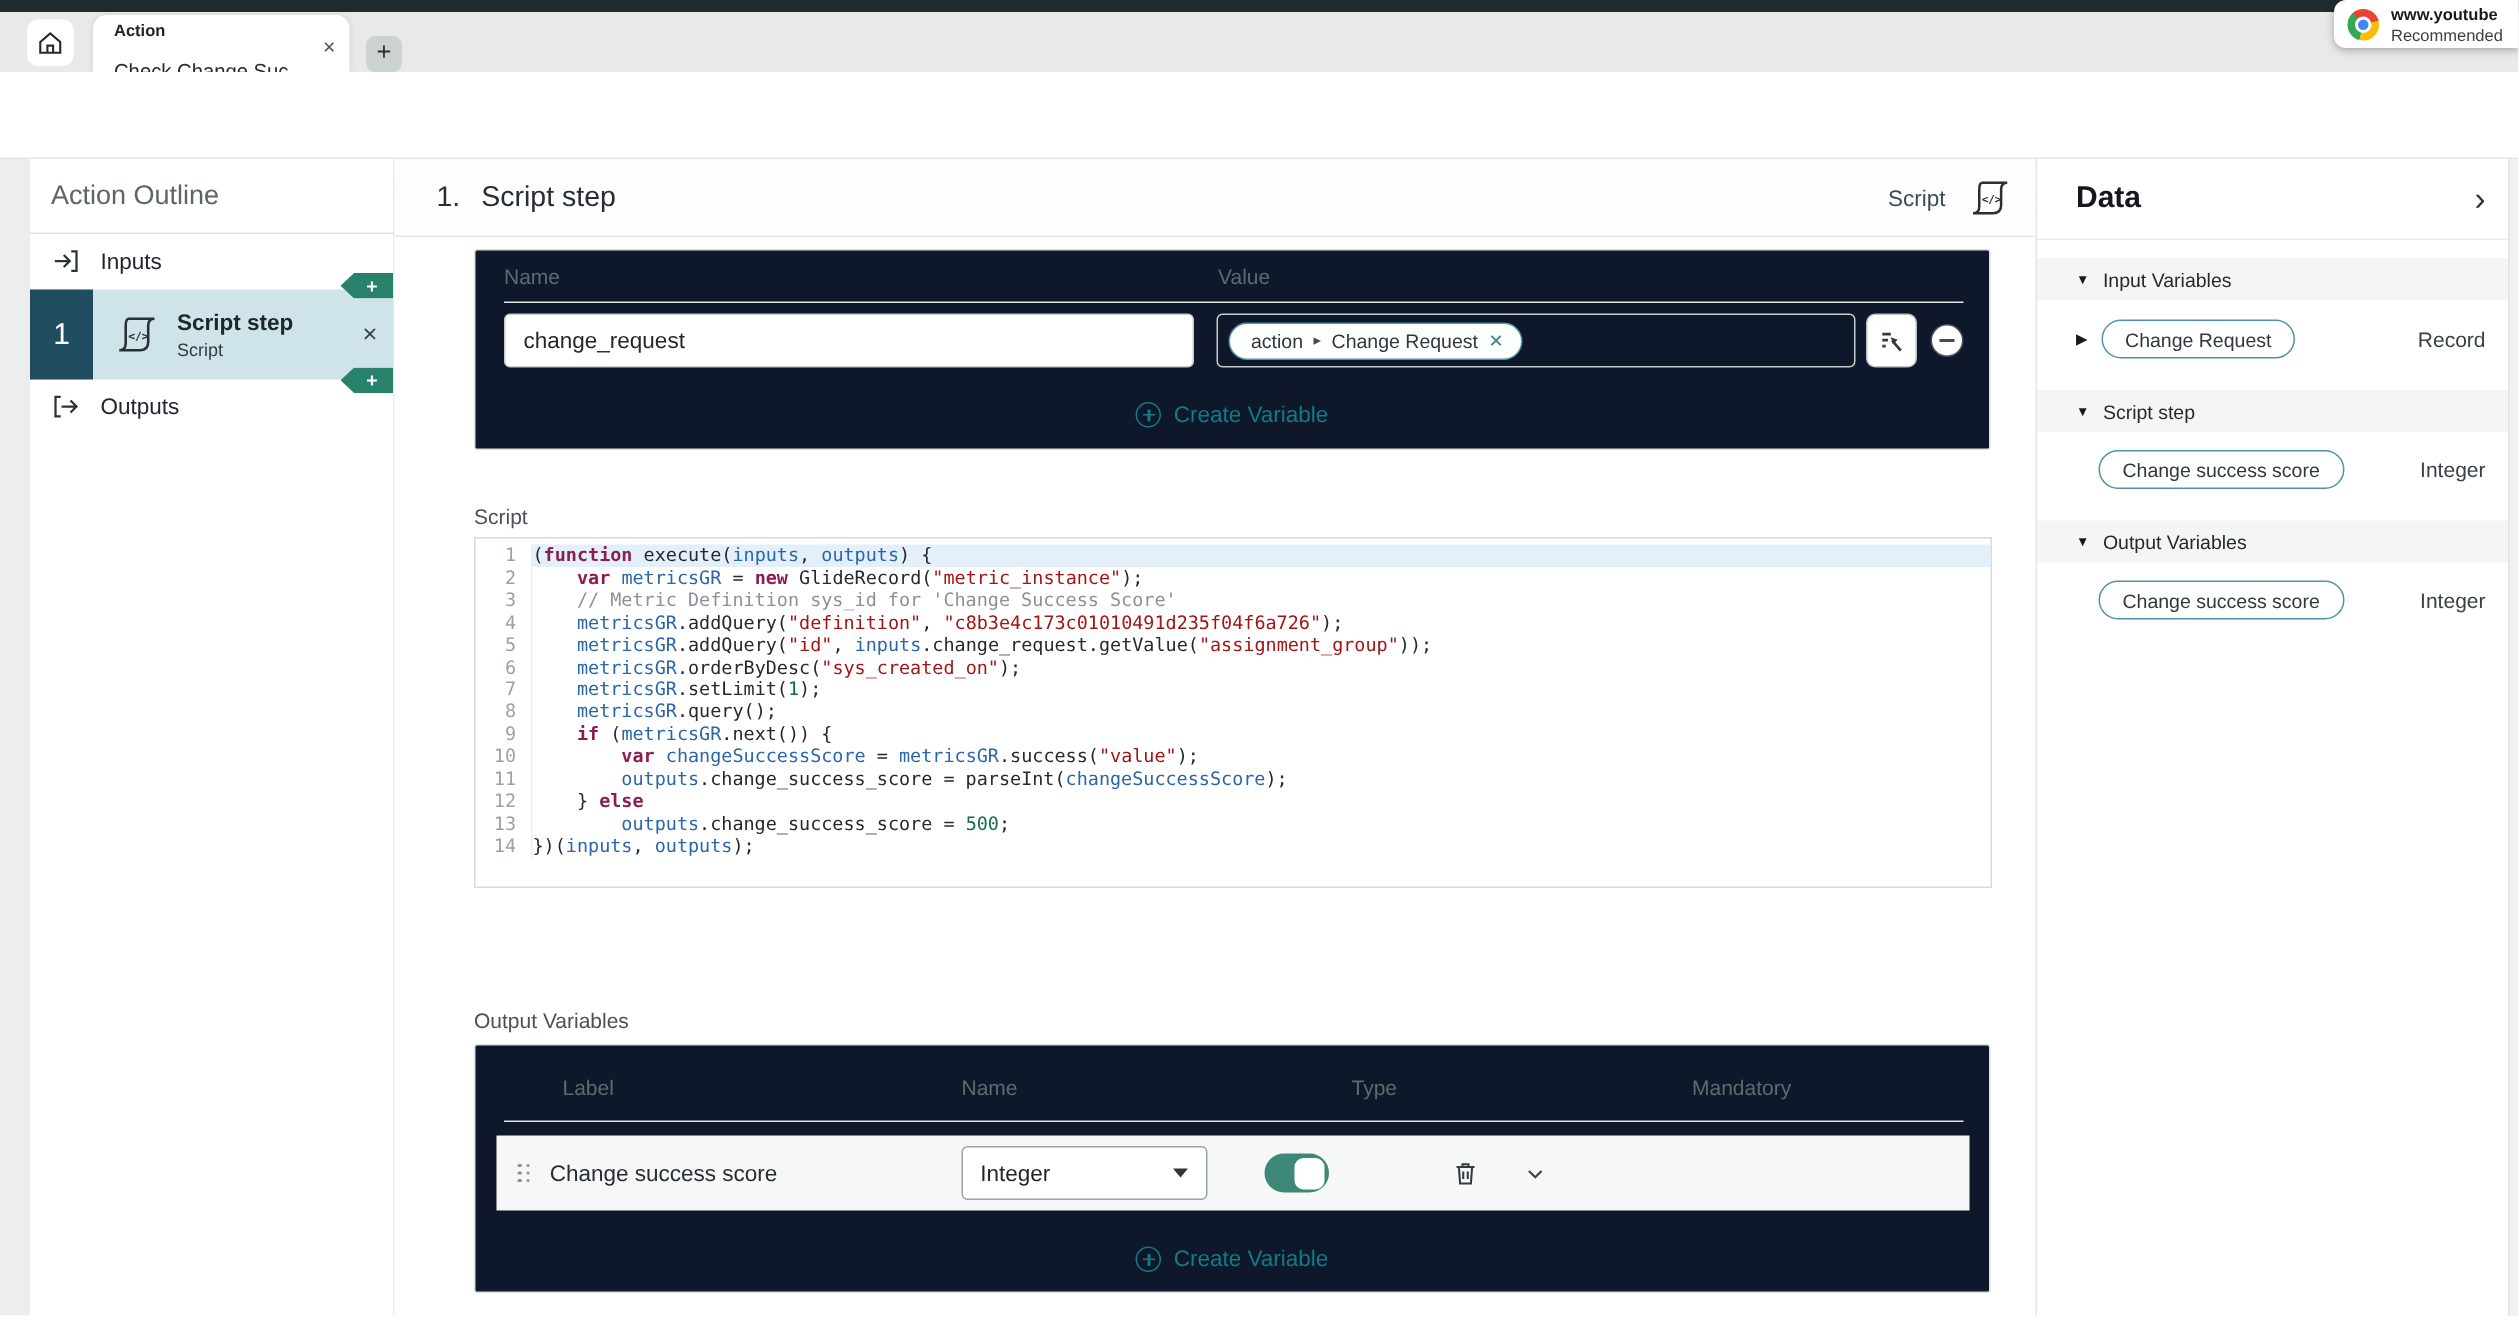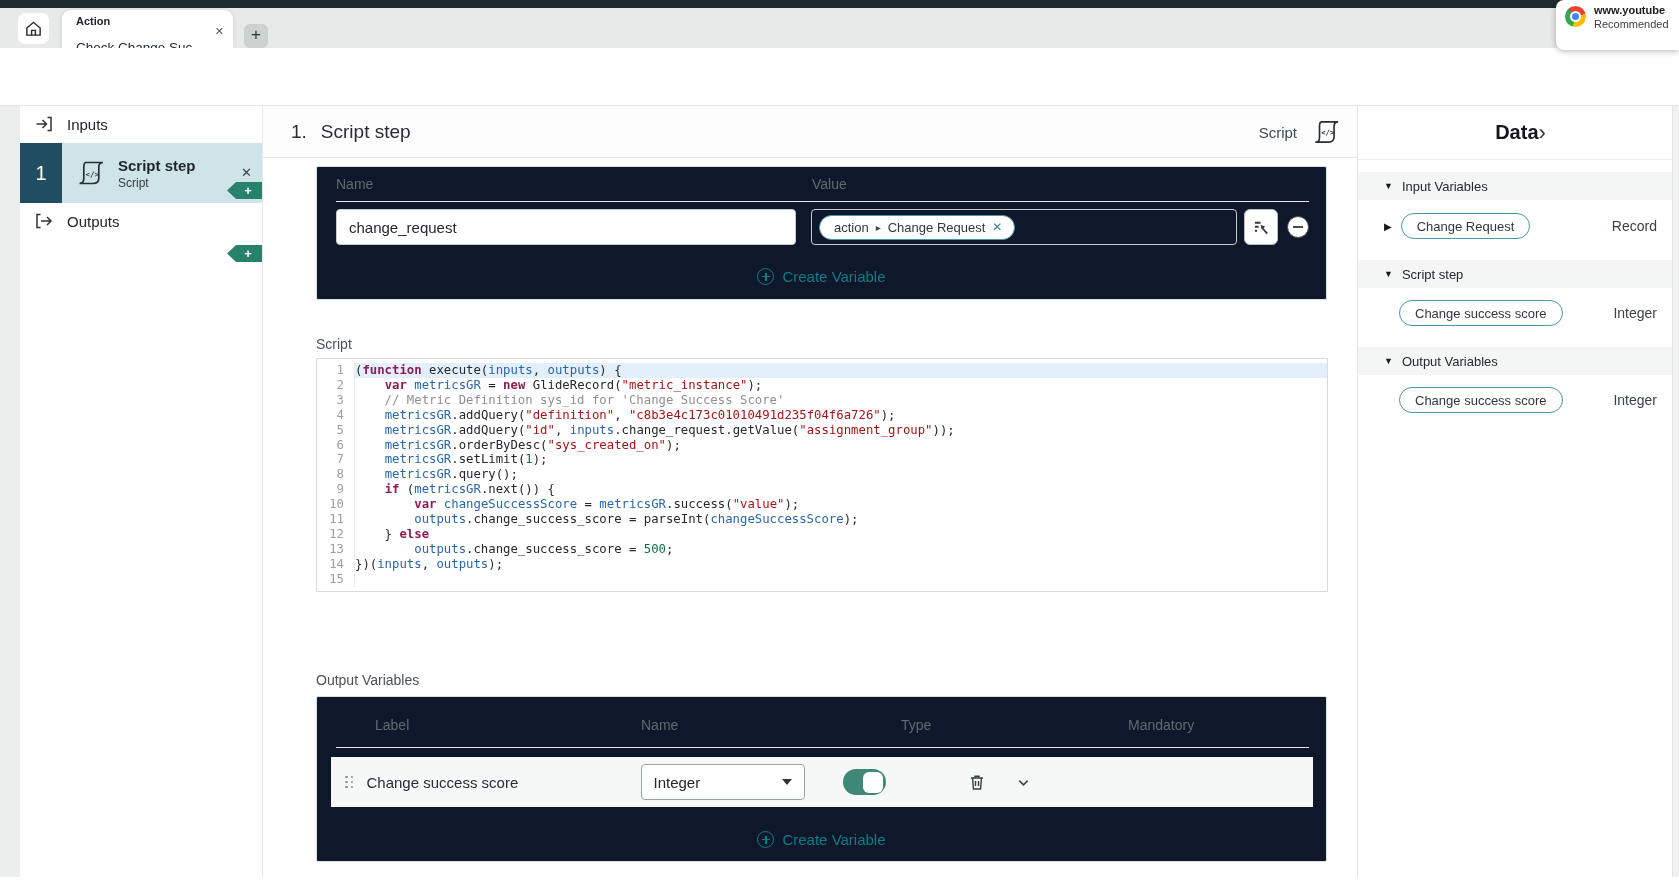--- a/index.html
+++ b/index.html
@@ -104,21 +104,21 @@
   .name-readonly { width:262px; height:36px; background:#e9ebec; border:1px solid #e0e3e3; border-radius:4px; color:#6e787c; font-size:15px; padding:0 12px; font-family:inherit; }
   .type-select { margin-left:19px; width:164px; height:36px; border:1px solid #9aa3a5; border-radius:4px; background:#fff; display:flex; align-items:center; padding:0 12px; font-size:15px; color:#20262a; cursor:pointer; }
   .caret { margin-left:auto; width:0; height:0; border-left:5px solid transparent; border-right:5px solid transparent; border-top:6px solid #2e3639; }
   .toggle { margin-left:38px; width:43px; height:26px; border-radius:13px; background:#3f8878; position:relative; cursor:pointer; flex:none; }
   .toggle .knob { position:absolute; right:2.5px; top:2.5px; width:20px; height:21px; background:#fff; border-radius:6px; }
   .trash-btn { margin-left:82px; color:#343d41; cursor:pointer; display:flex; }
   .row-chevron { margin-left:30px; color:#3a4347; cursor:pointer; display:flex; }
 
   
   .data-panel { position:absolute; left:1357px; top:106px; width:322px; height:771px; background:#fff; border-left:1px solid #e3e5e5; }
-  .dp-header { height:54px; border-bottom:1px solid #eceeee; display:flex; align-items:center; justify-content:center; padding:0 22px 0 26px; }
+  .dp-header { height:54px; border-bottom:1px solid #eceeee; display:flex; align-items:center; justify-content:space-between; padding:0 22px 0 26px; }
   .dp-title { font-size:20px; font-weight:bold; color:#14181c; }
   .dp-collapse { font-size:22px; color:#2c3438; cursor:pointer; line-height:1; }
   .dp-section { position:absolute; left:0; width:100%; height:28px; background:#f4f6f6; display:flex; align-items:center; padding-left:26px; gap:9px; font-size:13px; color:#23292d; }
   .tri { font-size:9px; color:#16191c; }
   .dp-s1 { top:66px; } .dp-s2 { top:154px; } .dp-s3 { top:241px; }
   .dp-row { position:absolute; left:0; width:100%; height:30px; display:flex; align-items:center; padding:0 22px 0 26px; }
   .dp-r1 { top:105px; } .dp-r2 { top:192px; } .dp-r3 { top:279px; }
   .dp-expand { font-size:10px; color:#16191c; margin-right:9px; cursor:pointer; }
   .dp-r2 .dp-pill, .dp-r3 .dp-pill { margin-left:15px; }
   .dp-pill { border:1.3px solid #4e93a8; border-radius:14px; padding:4.5px 15px; font-size:13px; color:#2f383c; background:#fff; cursor:pointer; white-space:nowrap; }
@@ -127,21 +127,21 @@
   
   .status-bar { position:absolute; left:0; top:877px; width:100%; height:14px; background:#f3f5f5; border-top:1px solid #e1e3e3; overflow:hidden; }
   .status-text { position:absolute; left:25px; top:4px; font-size:13px; color:#565f63; display:flex; gap:10px; white-space:nowrap; }
   .status-dots { position:absolute; left:1637px; top:7px; display:flex; gap:9px; }
   .status-dots i { width:3px; height:3px; background:#555; border-radius:50%; }
 
   
   .vscroll { position:absolute; right:0; top:106px; width:7px; height:771px; background:#f0f1f1; border-left:1px solid #e2e4e4; }
 
   
-  .chrome-popup { position:absolute; left:1556px; top:0; width:123px; height:50px; background:#fff; border-radius:8px 0 0 8px; box-shadow:0 1px 6px rgba(0,0,0,.3); z-index:10; overflow:hidden; }
+  .chrome-popup { position:absolute; left:1556px; top:0; width:123px; height:32px; background:#fff; border-radius:8px 0 0 8px; box-shadow:0 1px 6px rgba(0,0,0,.3); z-index:10; overflow:hidden; }
   .chrome-icon { position:absolute; left:9px; top:6px; width:21px; height:21px; border-radius:50%; background:conic-gradient(from -45deg, #ea4335 0deg 120deg, #fbbc05 120deg 240deg, #34a853 240deg 360deg); }
   .chrome-icon .cw { position:absolute; inset:5px; background:#fff; border-radius:50%; }
   .chrome-icon .cb { position:absolute; inset:7px; background:#4285f4; border-radius:50%; }
   .popup-site { position:absolute; left:38px; top:4px; font-size:11px; font-weight:bold; color:#1a1a1a; white-space:nowrap; }
   .popup-note { position:absolute; left:38px; top:18px; font-size:11px; color:#3c4043; white-space:nowrap; }
 
   svg { display:block; }
 </style>
 </head>
 <body>
@@ -179,20 +179,21 @@
     <button class="hbtn b-test">Test</button>
     <button class="hbtn b-executions">Executions</button>
     <div class="hdivider"></div>
     <button class="hbtn disabled b-publish">Publish</button>
     <button class="hbtn disabled b-save">Save</button>
     <div class="more-btn">•••</div>
   </div>
 
   <div class="gutter-left"></div>
   <div class="sidebar">
+    <div class="sidebar-header">Action Outline</div>
 
     <div class="nav-row row-inputs">
       <span class="nav-icon">
         <svg width="20" height="20" viewBox="0 0 20 20" fill="none" stroke="#2b3337" stroke-width="1.5">
           <path d="M2.5 10 h10 M8.5 6 l4 4 -4 4"></path>
             <path d="M13.5 3.5 H17 v13 h-3.5"></path>
         </svg>
       </span>
       <span>Inputs</span>
     </div>
@@ -321,24 +322,20 @@
           <span class="ln">12</span>
           <span class="ct"><span class="tk-pl">    } </span><span class="tk-kw">else</span></span>
         </div>
         <div class="code-line">
           <span class="ln">13</span>
           <span class="ct"><span class="tk-pl">        </span><span class="tk-id">outputs</span><span class="tk-pl">.change_success_score = </span><span class="tk-num">500</span><span class="tk-pl">;</span></span>
         </div>
         <div class="code-line">
           <span class="ln">14</span>
           <span class="ct"><span class="tk-pl">})(</span><span class="tk-id">inputs</span><span class="tk-pl">, </span><span class="tk-id">outputs</span><span class="tk-pl">);</span></span>
-        </div>
-        <div class="code-line">
-          <span class="ln">15</span>
-          <span class="ct"></span>
         </div>
       </div>
 
     <div class="section-label lbl-output">Output Variables</div>
     <div class="card output-card">
       <div class="col-head oc-label">Label</div>
       <div class="col-head oc-name">Name</div>
       <div class="col-head oc-type">Type</div>
       <div class="col-head oc-mand">Mandatory</div>
       <div class="oc-divider"></div>

